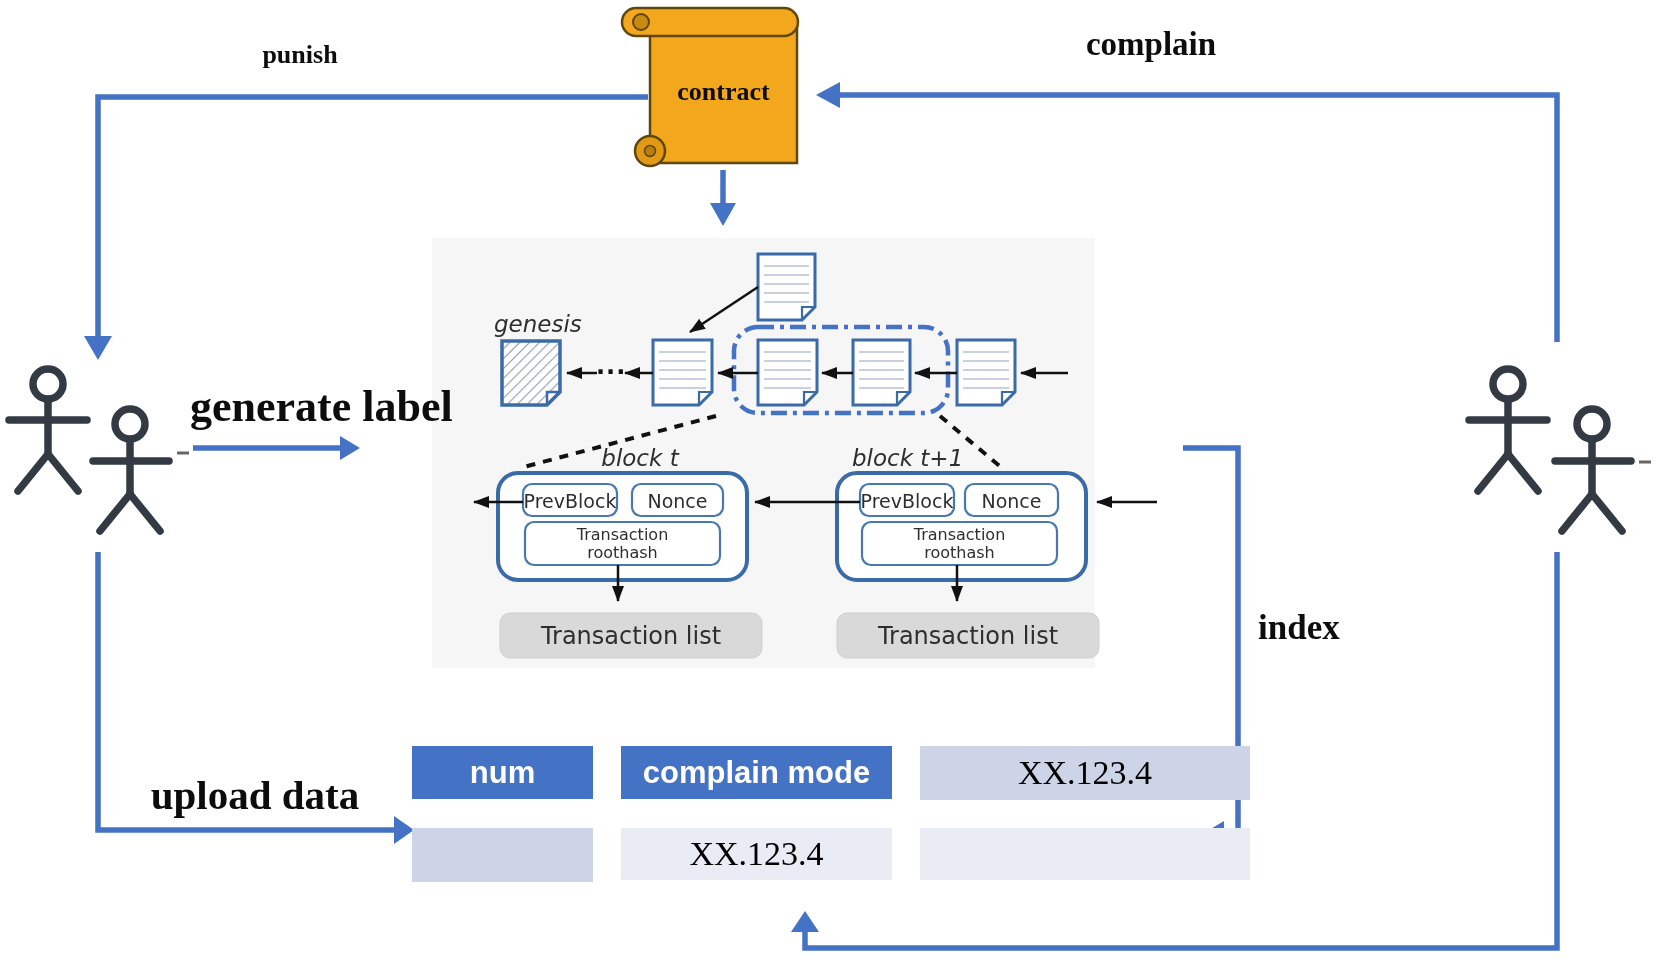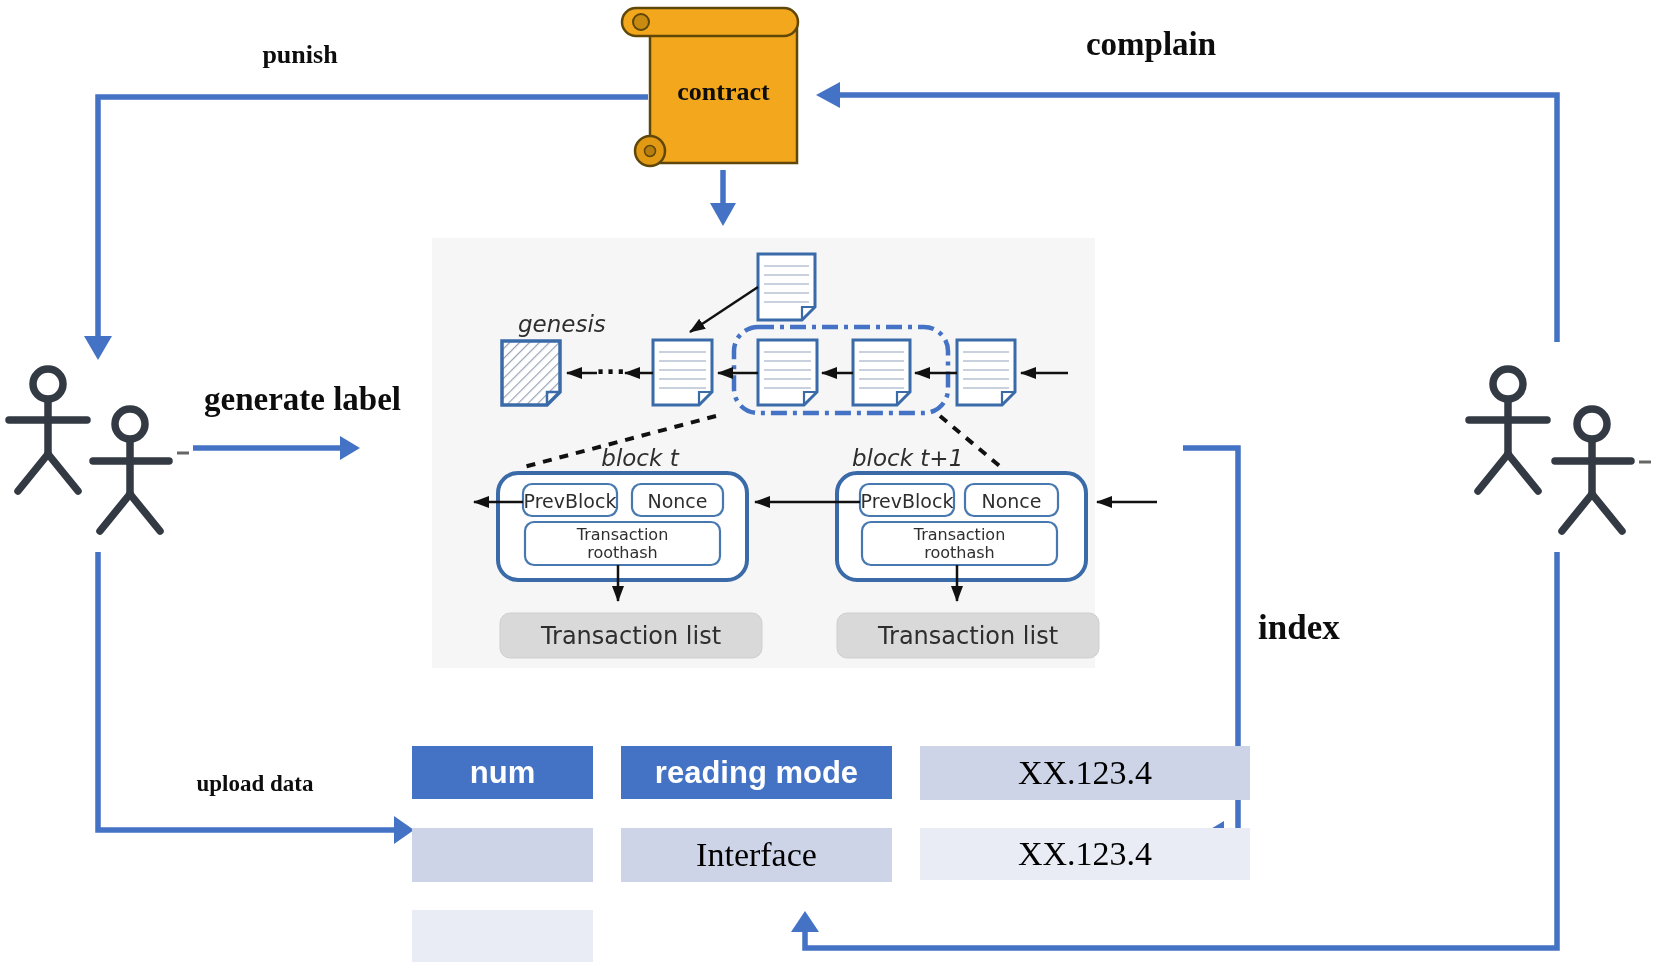--- a/index.html
+++ b/index.html
@@ -168,44 +168,43 @@
       <line x1="1555" y1="461" x2="1631" y2="461"></line>
       <line x1="1592" y1="494" x2="1562" y2="531"></line>
       <line x1="1592" y1="494" x2="1622" y2="531"></line>
     </g>
     <line x1="1639" y1="462" x2="1651" y2="462" stroke="#666" stroke-width="3"></line>
   </svg>
 
   <div class="lbl" style="left:200px;top:40px;width:200px;font-size:26px;">punish</div>
   <div class="lbl" style="left:1051px;top:26px;width:200px;font-size:33px;">complain</div>
   <div class="lbl" style="left:650px;top:77px;width:147px;font-size:26px;">contract</div>
-  <div class="lbl" style="left:190px;top:381px;width:225px;font-size:33px;">generate label</div>
-  <div class="lbl" style="left:150px;top:771px;width:210px;font-size:23px;">upload data</div>
+  <div class="lbl" style="left:190px;top:381px;width:225px;font-size:44px;">generate label</div>
+  <div class="lbl" style="left:150px;top:771px;width:210px;font-size:41px;">upload data</div>
   <div class="lbl" style="left:1258px;top:608px;width:110px;font-size:35px;text-align:left;">index</div>
 
-  <div class="fig it" style="left:518px;top:311px;width:85px;font-size:23px;">genesis</div>
+  <div class="fig it" style="left:494px;top:311px;width:85px;font-size:23px;">genesis</div>
   <div class="dots" style="left:596px;top:358px;width:30px;font-size:24px;letter-spacing:1px;">···</div>
 
   <div class="fig it" style="left:590px;top:445px;width:100px;font-size:23px;">block t</div>
   <div class="fig" style="left:523px;top:490px;width:94px;font-size:19px;">PrevBlock</div>
   <div class="fig" style="left:632px;top:490px;width:91px;font-size:19px;">Nonce</div>
   <div class="fig" style="left:525px;top:526px;width:195px;font-size:16px;line-height:18px;"><span>Transaction</span><br><span>roothash</span></div>
   <div class="fig" style="left:500px;top:622px;width:262px;font-size:24px;">Transaction list</div>
 
   <div class="fig it" style="left:852px;top:445px;width:110px;font-size:23px;">block t+1</div>
   <div class="fig" style="left:860px;top:490px;width:94px;font-size:19px;">PrevBlock</div>
   <div class="fig" style="left:965px;top:490px;width:93px;font-size:19px;">Nonce</div>
   <div class="fig" style="left:862px;top:526px;width:195px;font-size:16px;line-height:18px;"><span>Transaction</span><br><span>roothash</span></div>
   <div class="fig" style="left:837px;top:622px;width:262px;font-size:24px;">Transaction list</div>
 
   <div class="tbl">
     <div class="th">num</div>
-    <div class="th">reading mode</div>
+    <div class="th">complain mode</div>
 
     <div class="td r1">XX.123.4</div>
     <div class="td r1"></div>
-    <div class="td r1">Interface</div>
 
     <div class="td r2">XX.123.4</div>
     <div class="td r2"></div>
   </div>
 
 </div>
 
 </body></html>

